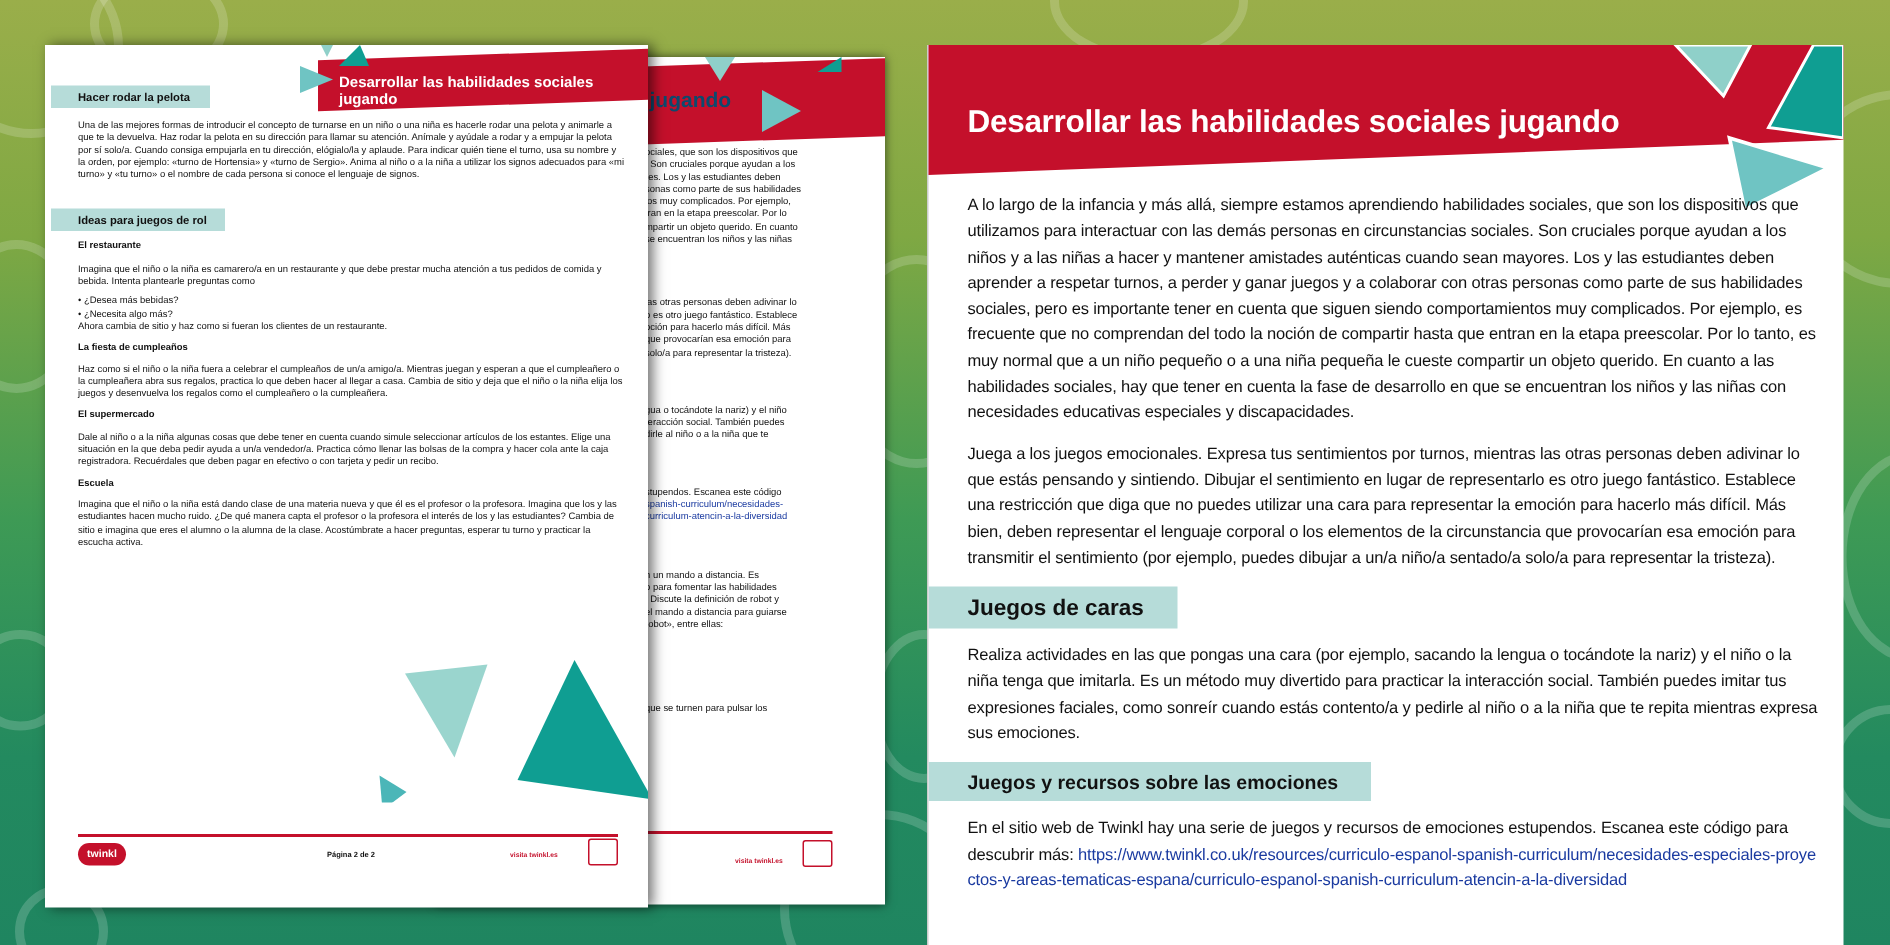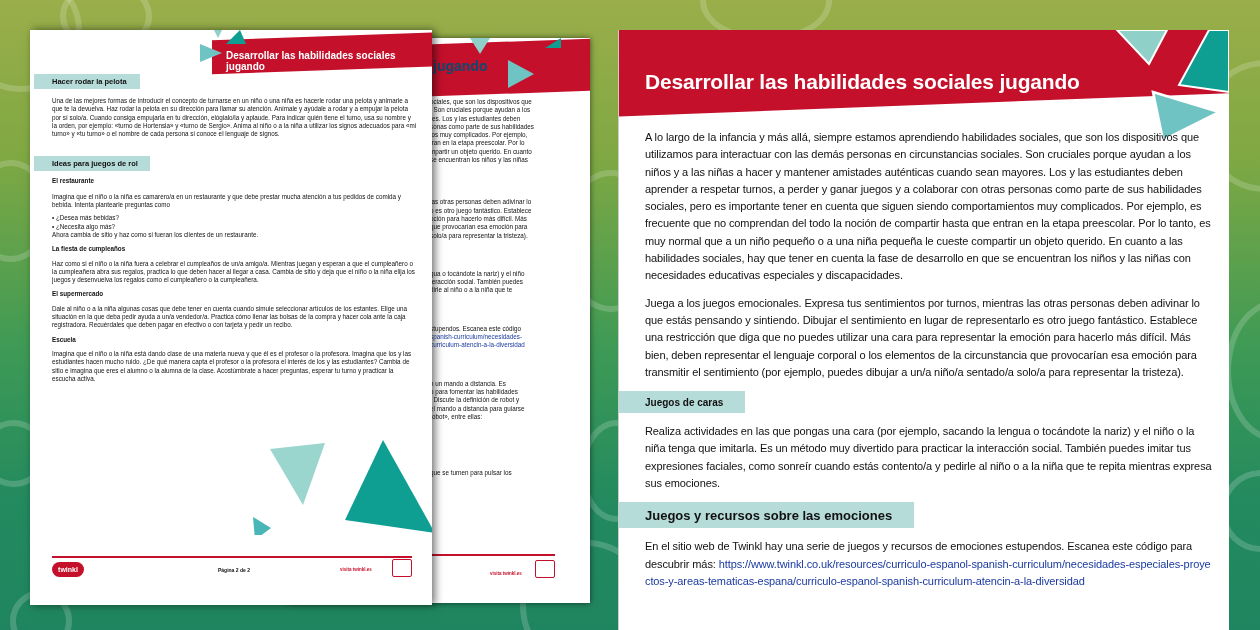--- a/index.html
+++ b/index.html
@@ -95,21 +95,21 @@
   <div class="stamp" style="left:245px;top:522px;width:18px;height:16px;"></div>
 </div>
 
 <div class="page" id="page-front">
   <div class="banner" style="left:182px;top:6px;width:240px;height:34px;transform:skewY(-2deg);"></div>
   <div class="tri" style="left:170px;top:14px;border-top:9px solid transparent;border-bottom:9px solid transparent;border-left:22px solid #6fc4c3;"></div>
   <div class="tri" style="left:196px;top:0;border-left:14px solid transparent;border-right:6px solid transparent;border-bottom:14px solid #0f9e92;"></div>
   <div class="tri" style="left:184px;top:0;border-left:4px solid transparent;border-right:4px solid transparent;border-top:8px solid #8fd0c9;"></div>
   <div style="position:absolute;left:196px;top:20px;color:#fff;font-weight:bold;font-size:10px;">Desarrollar las habilidades sociales jugando</div>
 
-  <div style="position:absolute;left:4px;top:40px;width:385px;">
+  <div style="position:absolute;left:4px;top:24px;width:385px;">
     <div class="s-head" style="font-size:7.5px;padding:3px 8px 3px 18px;width:80px;">Hacer rodar la pelota</div>
     <div class="small-txt" style="margin:8px 0 0 18px;width:365px;">Una de las mejores formas de introducir el concepto de turnarse en un niño o una niña es hacerle rodar una pelota y animarle a que te la devuelva. Haz rodar la pelota en su dirección para llamar su atención. Anímale y ayúdale a rodar y a empujar la pelota por sí solo/a. Cuando consiga empujarla en tu dirección, elógialo/la y aplaude. Para indicar quién tiene el turno, usa su nombre y la orden, por ejemplo: «turno de Hortensia» y «turno de Sergio». Anima al niño o a la niña a utilizar los signos adecuados para «mi turno» y «tu turno» o el nombre de cada persona si conoce el lenguaje de signos.</div>
     <div class="s-head" style="font-size:7.5px;padding:3px 8px 3px 18px;width:90px;margin-top:18px;">Ideas para juegos de rol</div>
 
     <div style="margin:6px 0 0 18px;width:365px;" class="small-txt">
       <div style="font-weight:bold;margin-bottom:7px;">El restaurante</div>
       <div>Imagina que el niño  o la niña es camarero/a en un restaurante y que debe prestar mucha atención a tus pedidos de comida y bebida. Intenta plantearle preguntas como</div>
       <div style="margin-top:5px;">• ¿Desea más bebidas?</div>
       <div>• ¿Necesita algo más?</div>
       <div>Ahora cambia de sitio y haz como si fueran los clientes de un restaurante.</div>
@@ -145,21 +145,21 @@
     <polygon points="58,0 108,0 90,34" fill="#8fd0c9" stroke="#fff" stroke-width="2"></polygon>
     <polygon points="150,0 170,0 170,62 120,55" fill="#0f9e92" stroke="#fff" stroke-width="2"></polygon>
     <polygon points="94,62 160,82 104,110" fill="#6fc4c3" stroke="#fff" stroke-width="2.5"></polygon>
   </svg>
 
   <div style="position:absolute;left:26px;top:99px;width:570px;">
     <div class="big-txt">A lo largo de la infancia y más allá, siempre estamos aprendiendo habilidades sociales, que son los dispositivos que utilizamos para interactuar con las demás personas en circunstancias sociales. Son cruciales porque ayudan a los niños y a las niñas a hacer y mantener amistades auténticas cuando sean mayores. Los y las estudiantes deben aprender a respetar turnos, a perder y ganar juegos y a colaborar con otras personas como parte de sus habilidades sociales, pero es importante tener en cuenta que siguen siendo comportamientos muy complicados. Por ejemplo, es frecuente que no comprendan del todo la noción de compartir hasta que entran en la etapa preescolar. Por lo tanto, es muy normal que a un niño pequeño o a una niña pequeña le cueste compartir un objeto querido. En cuanto a las habilidades sociales, hay que tener en cuenta la fase de desarrollo en que se encuentran los niños y las niñas con necesidades educativas especiales y discapacidades.</div>
 
     <div class="big-txt" style="margin-top:10px;">Juega a los juegos emocionales. Expresa tus sentimientos por turnos, mientras las otras personas deben adivinar lo que estás pensando y sintiendo. Dibujar el sentimiento en lugar de representarlo es otro juego fantástico. Establece una restricción que diga que no puedes utilizar una cara para representar la emoción para hacerlo más difícil. Más bien, deben representar el lenguaje corporal o los elementos de la circunstancia que provocarían esa emoción para transmitir el sentimiento (por ejemplo, puedes dibujar a un/a niño/a sentado/a solo/a para representar la tristeza).</div>
 
-    <div class="s-head" style="font-size:10px;margin:10px 0 0 -26px;padding:6px 22px 5px 26px;">Juegos de caras</div>
+    <div class="s-head" style="font-size:15px;margin:10px 0 0 -26px;padding:6px 22px 5px 26px;">Juegos de caras</div>
     <div class="big-txt" style="margin-top:10px;">Realiza actividades en las que pongas una cara (por ejemplo, sacando la lengua o tocándote la nariz) y el niño o la niña tenga que imitarla. Es un método muy divertido para practicar la interacción social. También puedes imitar tus expresiones faciales, como sonreír cuando estás contento/a y pedirle al niño o a la niña que te repita mientras expresa sus emociones.</div>
 
     <div class="s-head" style="font-size:13px;margin:10px 0 0 -26px;padding:6px 22px 5px 26px;text-align:center;">Juegos y recursos sobre las emociones</div>
     <div class="big-txt" style="margin-top:10px;">
       <span>En el sitio web de Twinkl hay una serie de juegos y recursos de emociones estupendos. Escanea este código para descubrir más: </span><span class="link" style="word-break:break-all;">https://www.twinkl.co.uk/resources/curriculo-espanol-spanish-curriculum/necesidades-especiales-proyectos-y-areas-tematicas-espana/curriculo-espanol-spanish-curriculum-atencin-a-la-diversidad</span>
     </div>
 
     
   </div>
 </div>

